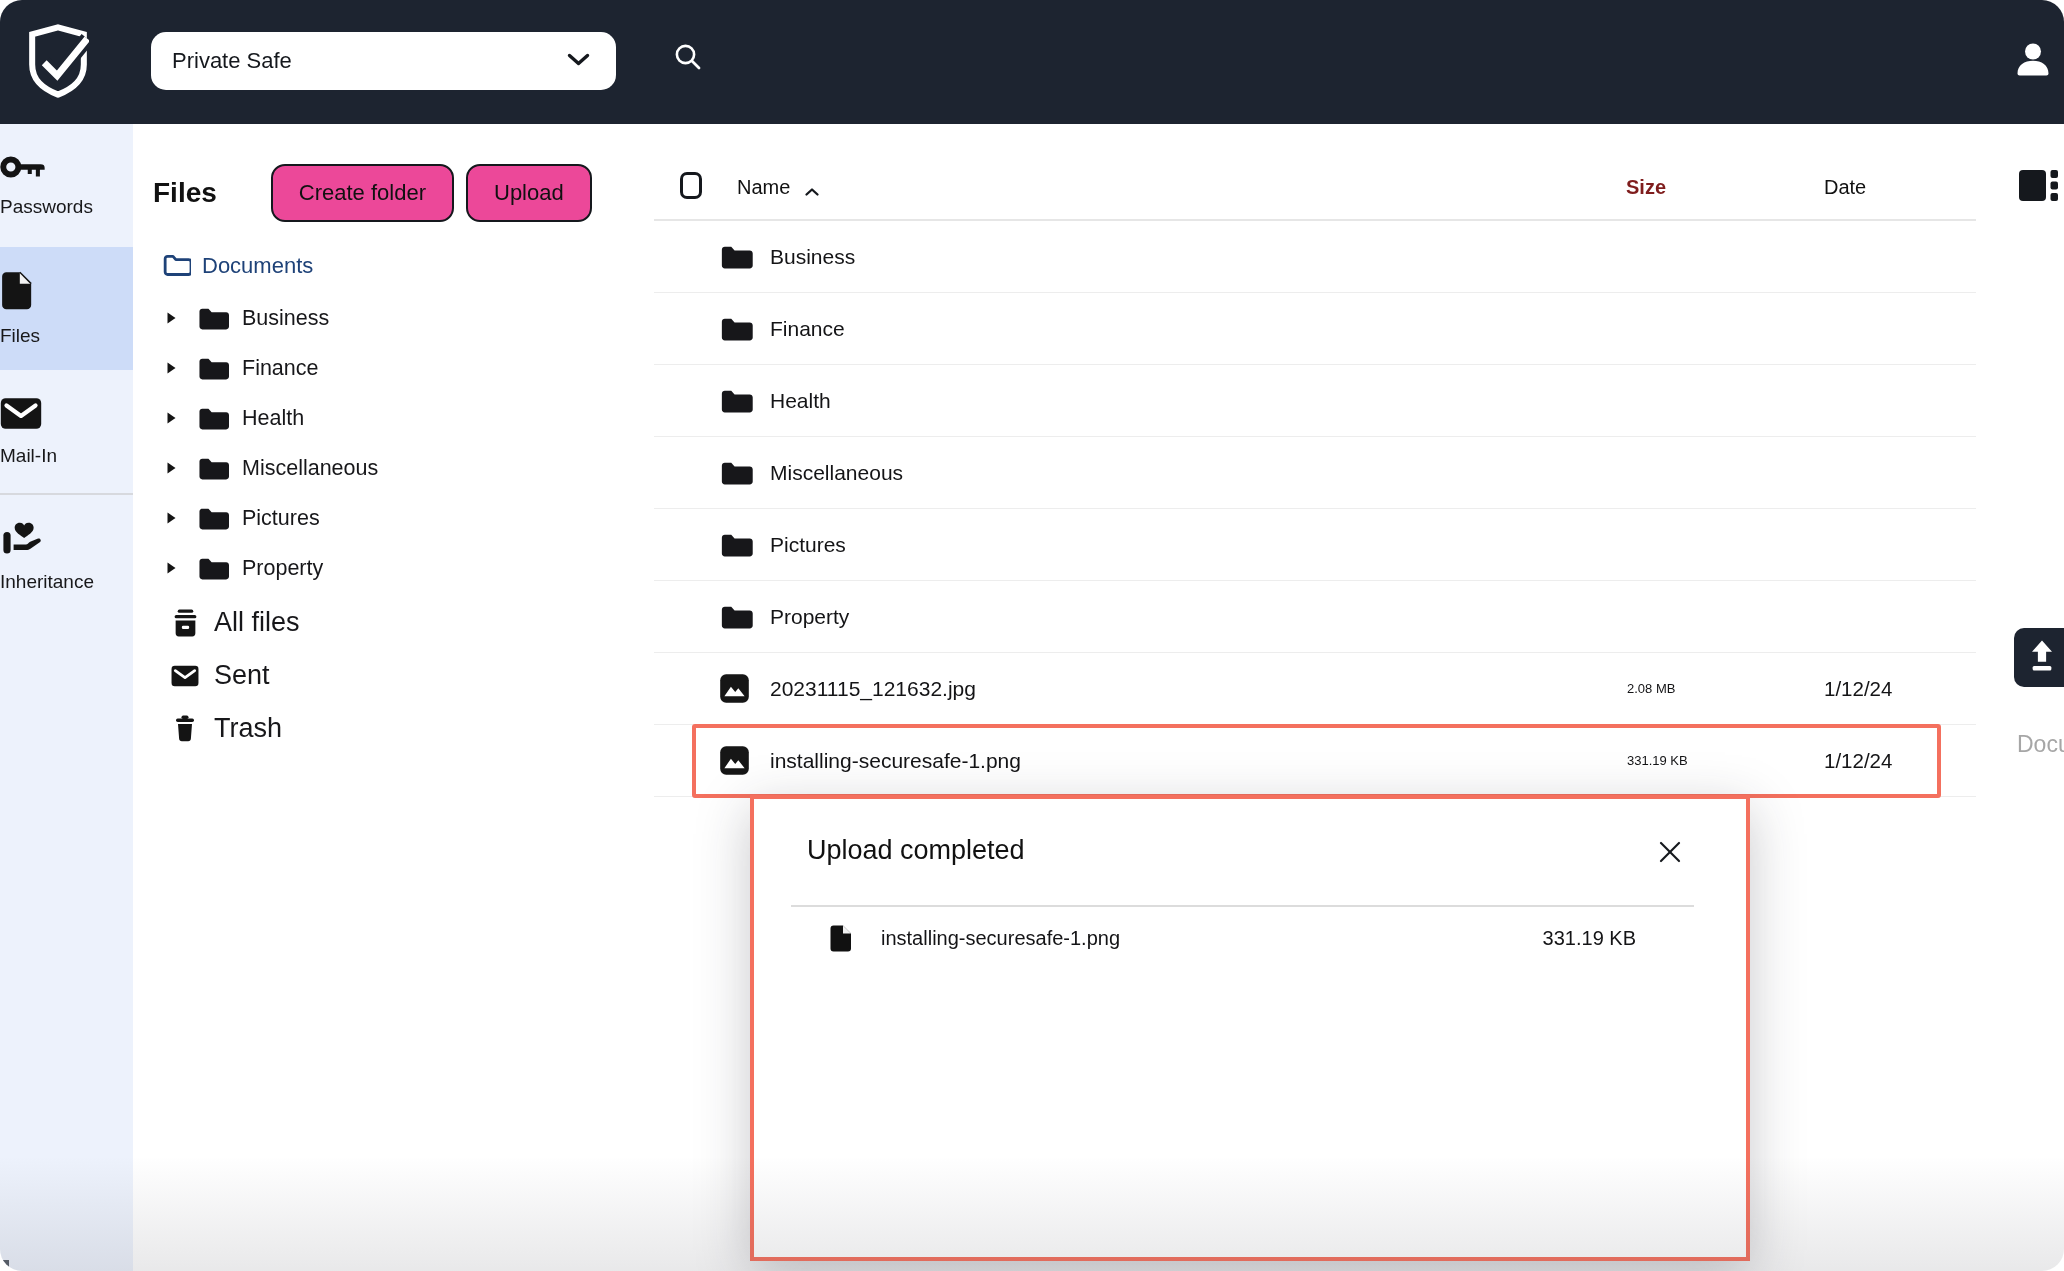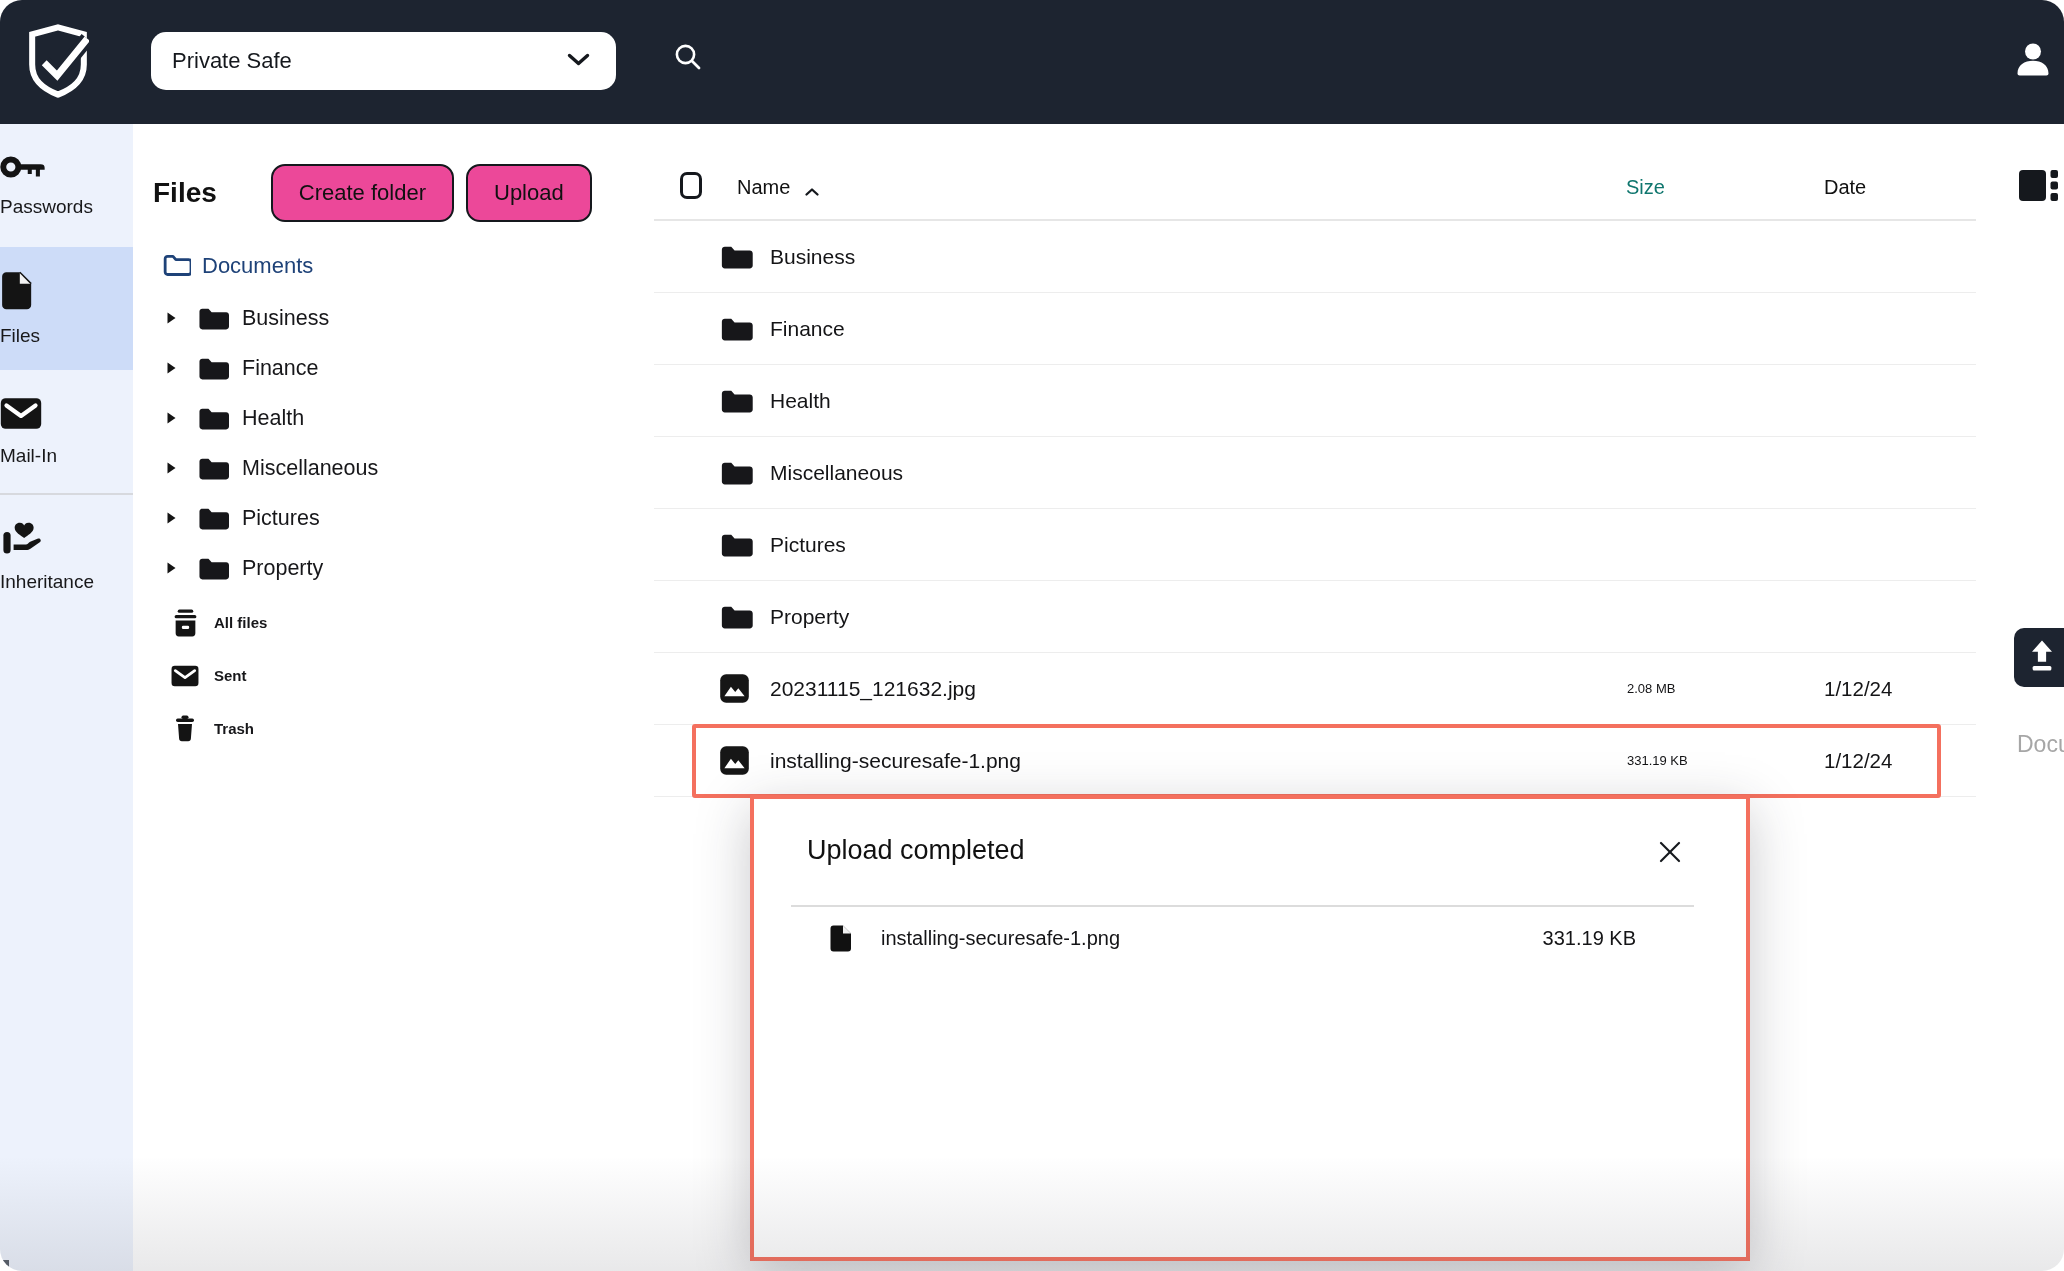--- a/index.html
+++ b/index.html
@@ -34,28 +34,28 @@
 
   .tree{position:absolute;left:160px;top:293px;z-index:3;}
   .tree-row{height:50px;display:flex;align-items:center;padding-left:6px;cursor:pointer;}
   .tree-row .caret{margin-right:20px;display:flex;}
   .tree-row .ficon{margin-right:13px;display:flex;}
   .tree-row .lbl{font-size:21.5px;color:#17171a;}
 
   .shortcuts{position:absolute;left:171px;top:596px;z-index:3;}
   .short-row{height:53px;display:flex;align-items:center;cursor:pointer;}
   .short-row .sicon{width:28px;margin-right:15px;display:flex;justify-content:center;}
-  .short-row .lbl{font-size:15px;color:#17171a;font-weight:bold;}
+  .short-row .lbl{font-size:27px;color:#17171a;}
 
   
   .checkbox{position:absolute;left:680px;top:172px;width:22px;height:27px;border:3px solid #15181d;border-radius:7px;
     box-sizing:border-box;background:#fff;cursor:pointer;z-index:3;}
   .col-name{position:absolute;left:737px;top:176px;font-size:20px;font-weight:500;color:#111;z-index:3;cursor:pointer;}
   .sort-icon{position:absolute;left:804px;top:183px;z-index:3;}
-  .col-size{position:absolute;left:1626px;top:176px;font-size:20px;font-weight:400;color:#0f766e;z-index:3;cursor:pointer;}
+  .col-size{position:absolute;left:1626px;top:176px;font-size:20px;font-weight:700;color:#7f1d1d;z-index:3;cursor:pointer;}
   .col-date{position:absolute;left:1824px;top:176px;font-size:20px;font-weight:500;color:#111;z-index:3;cursor:pointer;}
   .view-toggle{position:absolute;left:2018px;top:167px;z-index:3;cursor:pointer;}
   .head-divider{position:absolute;left:654px;top:219px;width:1322px;height:2px;background:#e6e6e6;z-index:2;}
 
   .rows{position:absolute;left:654px;top:221px;width:1322px;z-index:3;}
   .row{position:relative;height:71px;display:grid;grid-template-columns:65px 51px 857px 197px 1fr;align-items:center;
     border-bottom:1.5px solid #ededed;background:#fff;cursor:pointer;}
   .row .cell-icon{grid-column:2;display:flex;}
   .row .cell-name{grid-column:3;font-size:21px;color:#141416;}
   .row .cell-size{grid-column:4;font-size:13px;color:#141416;}

